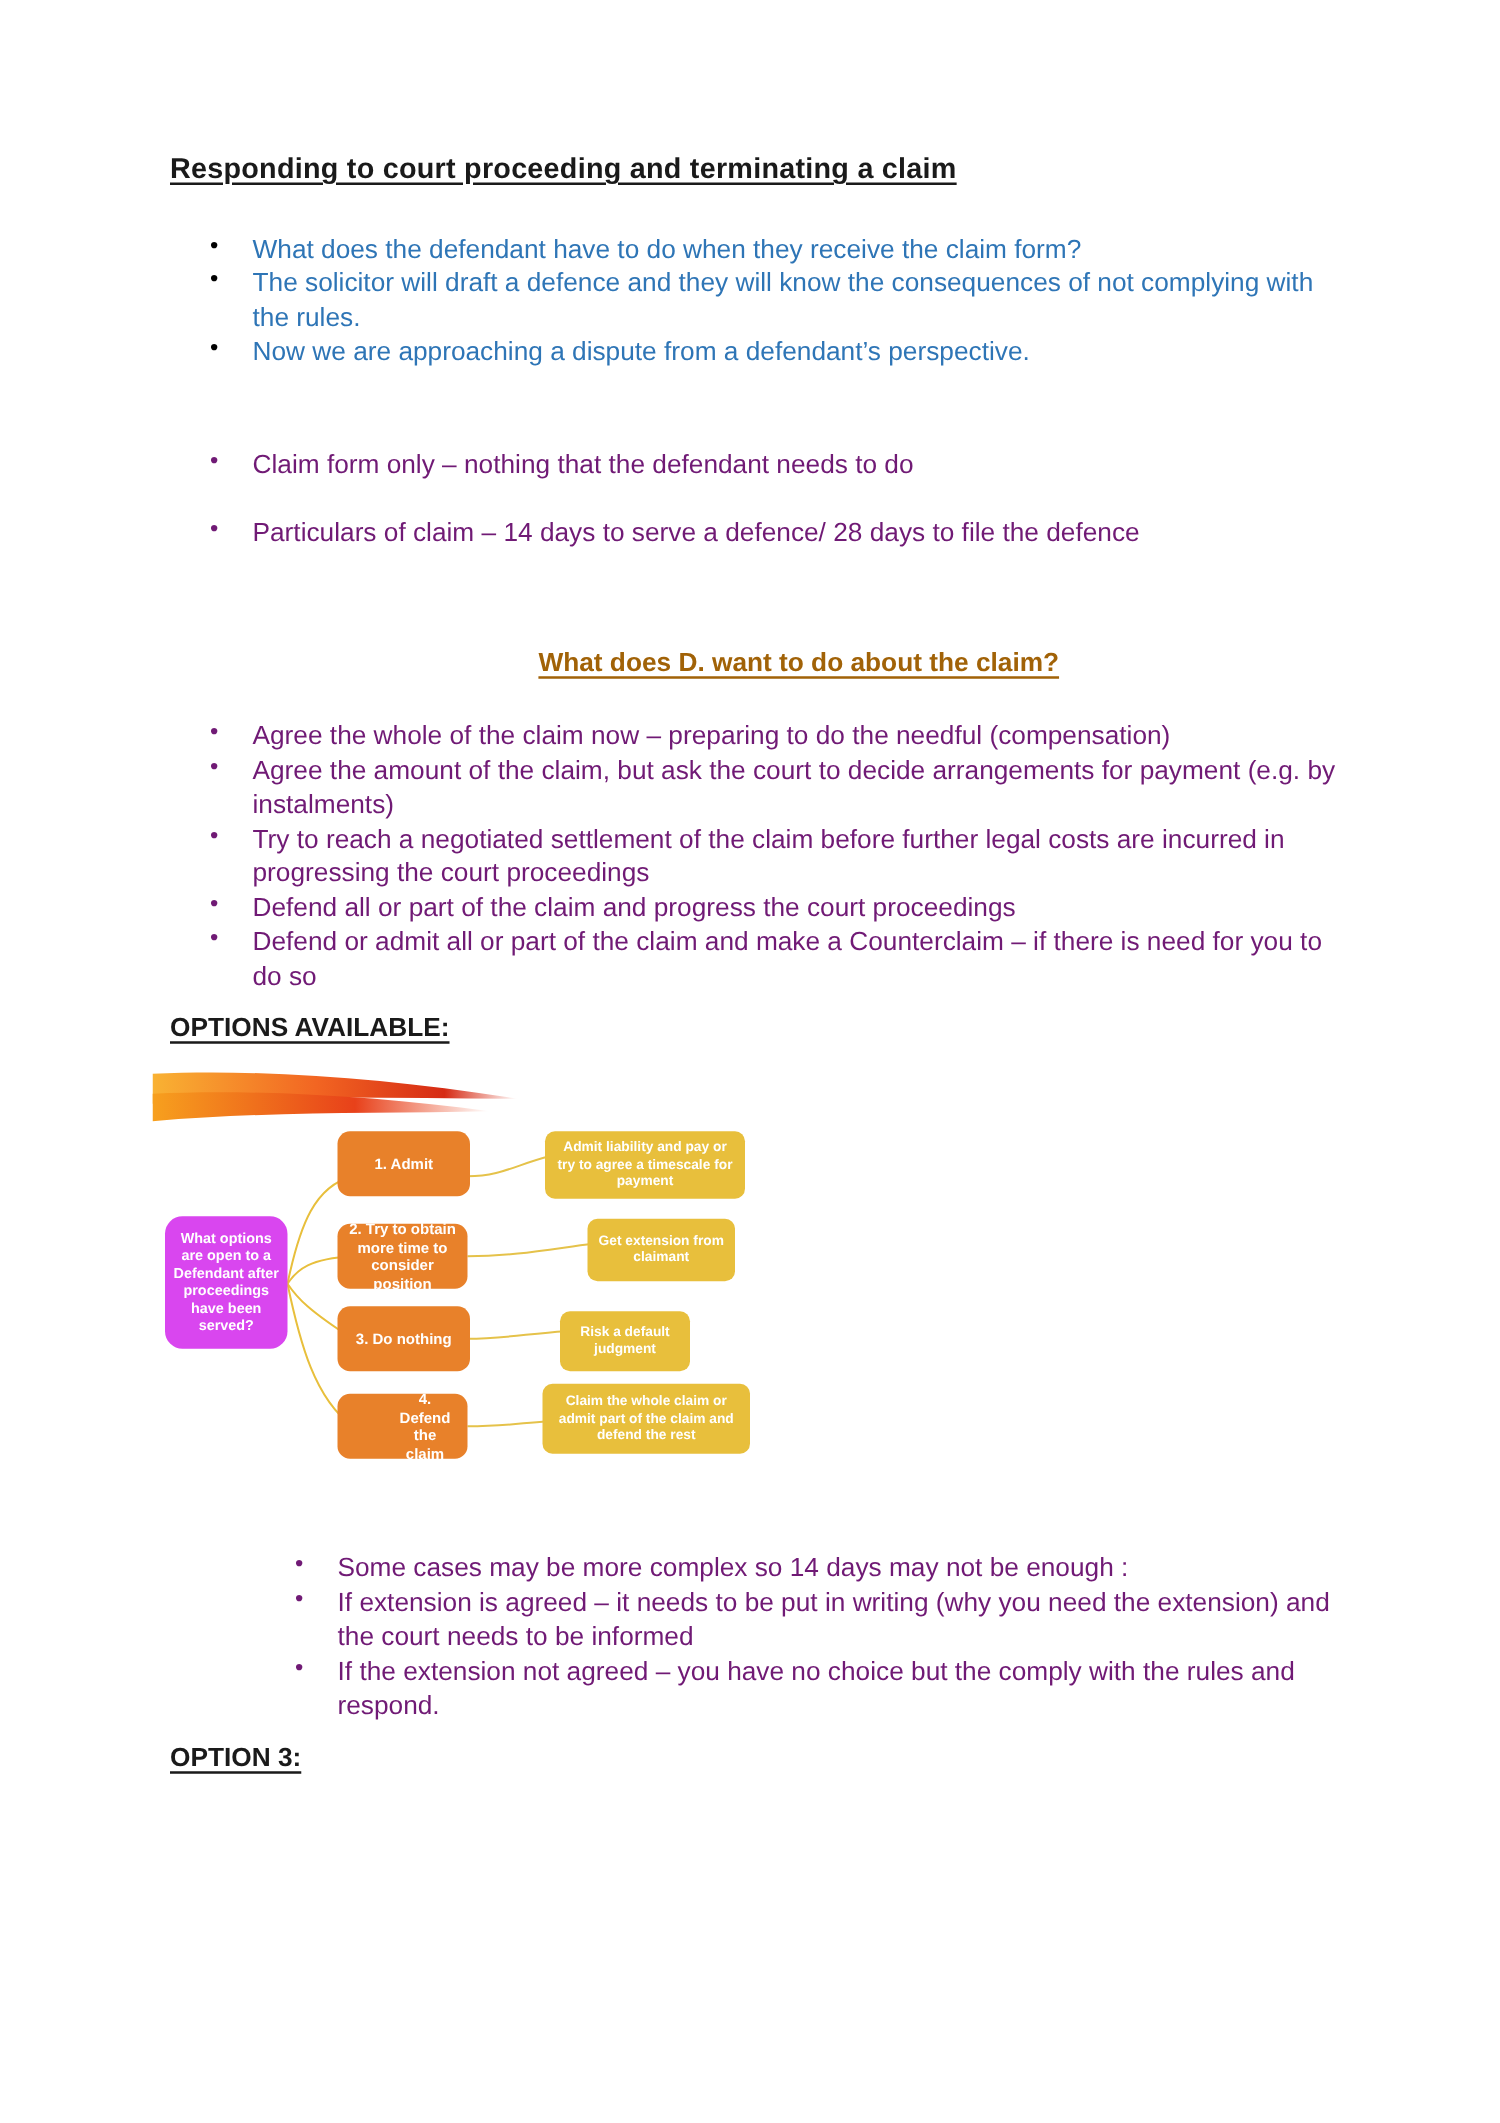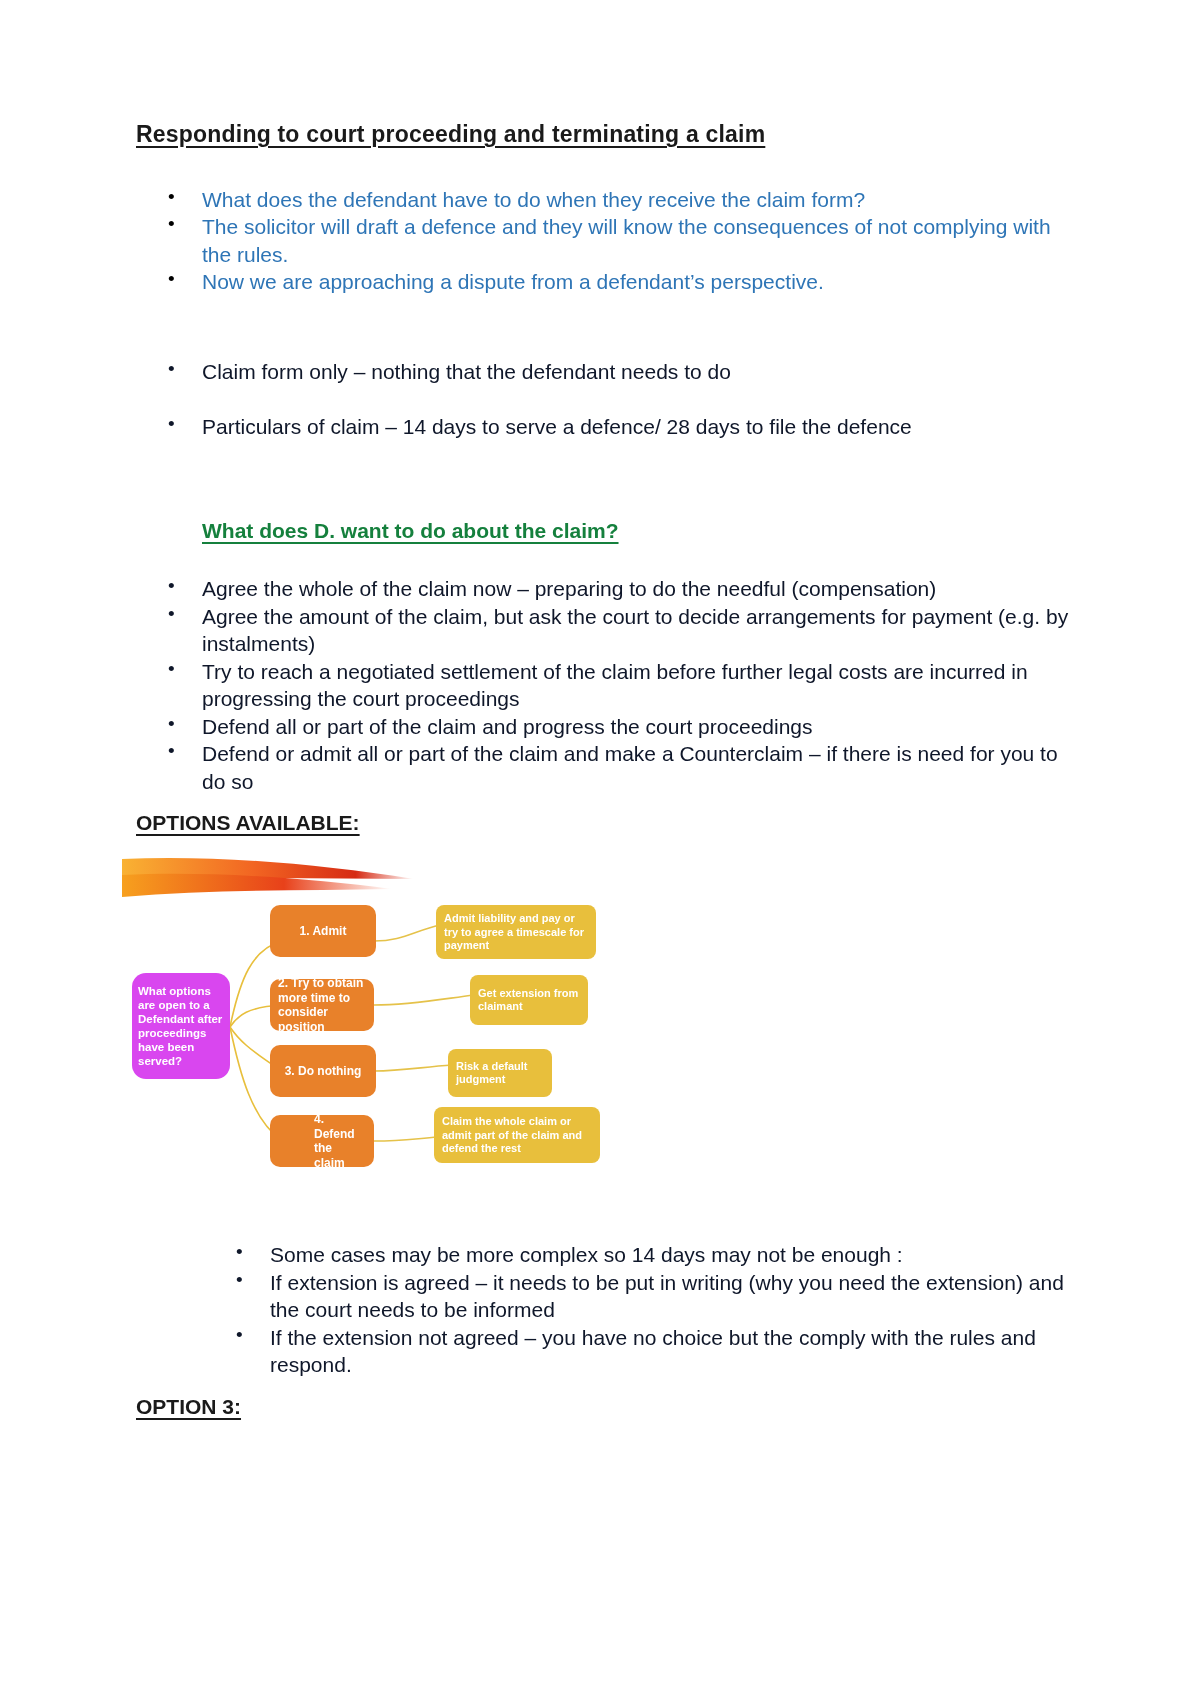--- a/index.html
+++ b/index.html
@@ -32,42 +32,43 @@
     font-weight: bold;
     letter-spacing: 0.2px;
     color: #1a1a1a;
     text-decoration: underline;
     text-underline-offset: 4px;
     margin: 0 0 36px 0;
     line-height: 1.3;
   }
   .sub-heading {
     font-size: 21px;
-    color: #15803d;
+    color: #a16207;
     text-decoration: underline;
     text-underline-offset: 4px;
     margin: 0;
     line-height: 1.35;
+    text-align: center;
   }
   .sub-heading.indent {
     margin-left: 66px;
   }
 
   
   ul.bl {
     list-style: none;
     margin: 0;
     padding: 0;
   }
   ul.bl > li {
     position: relative;
     padding-left: 66px;
     font-size: 21px;
     line-height: 1.31;
-    color: #0f172a;
+    color: #701a75;
     margin: 0;
   }
   ul.bl > li::before {
     content: "\2022";
     position: absolute;
     left: 32px;
     top: -1px;
     font-size: 19px;
     line-height: 1.31;
   }
@@ -106,21 +107,21 @@
     width: 300px;
     height: 52px;
     pointer-events: none;
   }
   .node {
     position: absolute;
     box-sizing: border-box;
     display: flex;
     align-items: center;
     justify-content: center;
-    text-align: left;
+    text-align: center;
     color: #ffffff;
     font-family: "Liberation Sans", sans-serif;
     line-height: 1.22;
   }
   .node.root {
     background: #d946ef;
     border-radius: 14px;
     font-size: 11.5px;
     font-weight: bold;
     padding: 6px;

